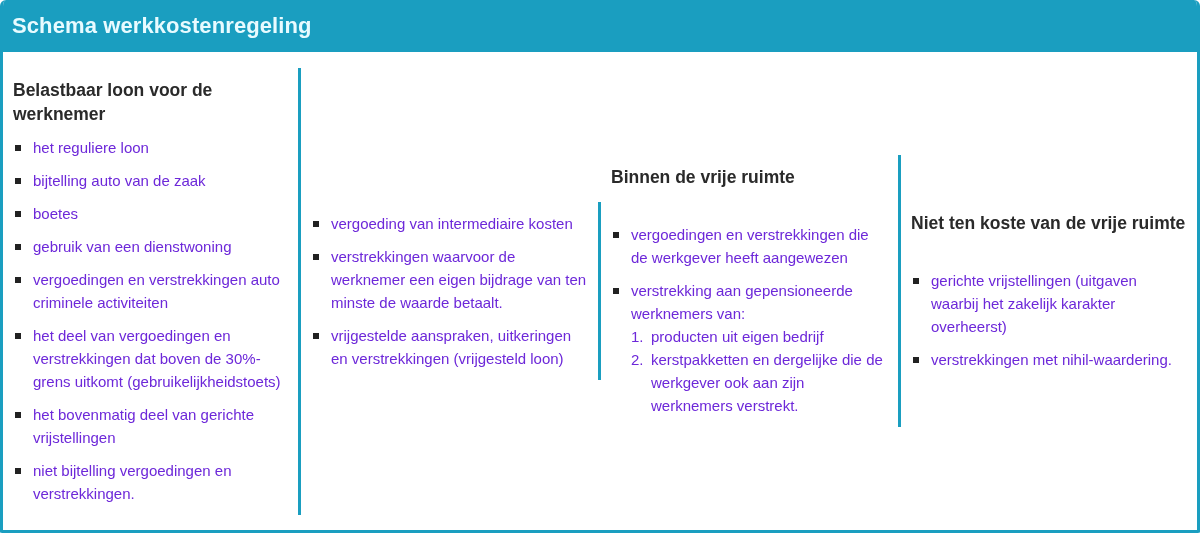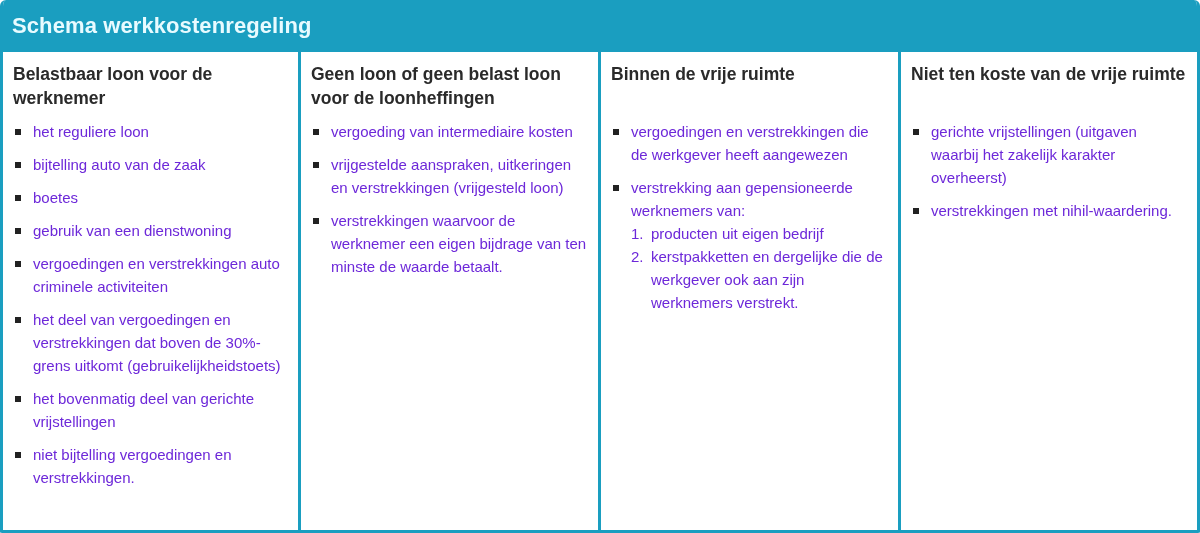--- a/index.html
+++ b/index.html
@@ -7,21 +7,21 @@
   .frame {
     position: absolute; left: 0; top: 0; width: 1200px; height: 533px;
     box-sizing: border-box; border: 3px solid #1a9ec0; border-top: none;
     border-radius: 6px 6px 2px 2px; overflow: hidden; background: #fff;
   }
   .header {
     height: 52px; background: #1a9ec0; color: #e8fbff;
     font-weight: bold; font-size: 22px; line-height: 52px; padding-left: 9px;
     letter-spacing: 0.1px;
   }
-  .columns { display: flex; height: 478px; }
+  .columns { display: flex; height: 478px; align-items: center; }
   .col {
     box-sizing: border-box; border-right: 3px solid #1a9ec0;
     padding: 10px 10px 0 10px; color: #333;
   }
   .col:last-child { border-right: none; }
   .c1 { width: 298px; }
   .c2 { width: 300px; }
   .c3 { width: 300px; }
   .c4 { width: 296px; }
   .col-title {
@@ -57,25 +57,24 @@
         <li><span class="bullet"></span><span>boetes</span></li>
         <li><span class="bullet"></span><span>gebruik van een dienstwoning</span></li>
         <li><span class="bullet"></span><span>vergoedingen en verstrekkingen auto criminele activiteiten</span></li>
         <li><span class="bullet"></span><span>het deel van vergoedingen en verstrekkingen dat boven de 30%-grens uitkomt (gebruikelijkheidstoets)</span></li>
         <li><span class="bullet"></span><span>het bovenmatig deel van gerichte vrijstellingen</span></li>
         <li><span class="bullet"></span><span>niet bijtelling vergoedingen en verstrekkingen.</span></li>
       </ul>
     </div>
 
     <div class="col c2">
-      <div class="col-title">Geen loon of geen belast loon voor de loonheffingen</div>
       <ul class="items">
         <li><span class="bullet"></span><span>vergoeding van intermediaire kosten</span></li>
+        <li><span class="bullet"></span><span>verstrekkingen waarvoor de werknemer een eigen bijdrage van ten minste de waarde betaalt.</span></li>
         <li><span class="bullet"></span><span>vrijgestelde aanspraken, uitkeringen en verstrekkingen (vrijgesteld loon)</span></li>
-        <li><span class="bullet"></span><span>verstrekkingen waarvoor de werknemer een eigen bijdrage van ten minste de waarde betaalt.</span></li>
       </ul>
     </div>
 
     <div class="col c3">
       <div class="col-title">Binnen de vrije ruimte</div>
       <ul class="items">
         <li><span class="bullet"></span><span>vergoedingen en verstrekkingen die de werkgever heeft aangewezen</span></li>
         <li><span class="bullet"></span><span>verstrekking aan gepensioneerde werknemers van:</span>
           <ol class="sub">
             <li><span class="num">1.</span><span>producten uit eigen bedrijf</span></li>

